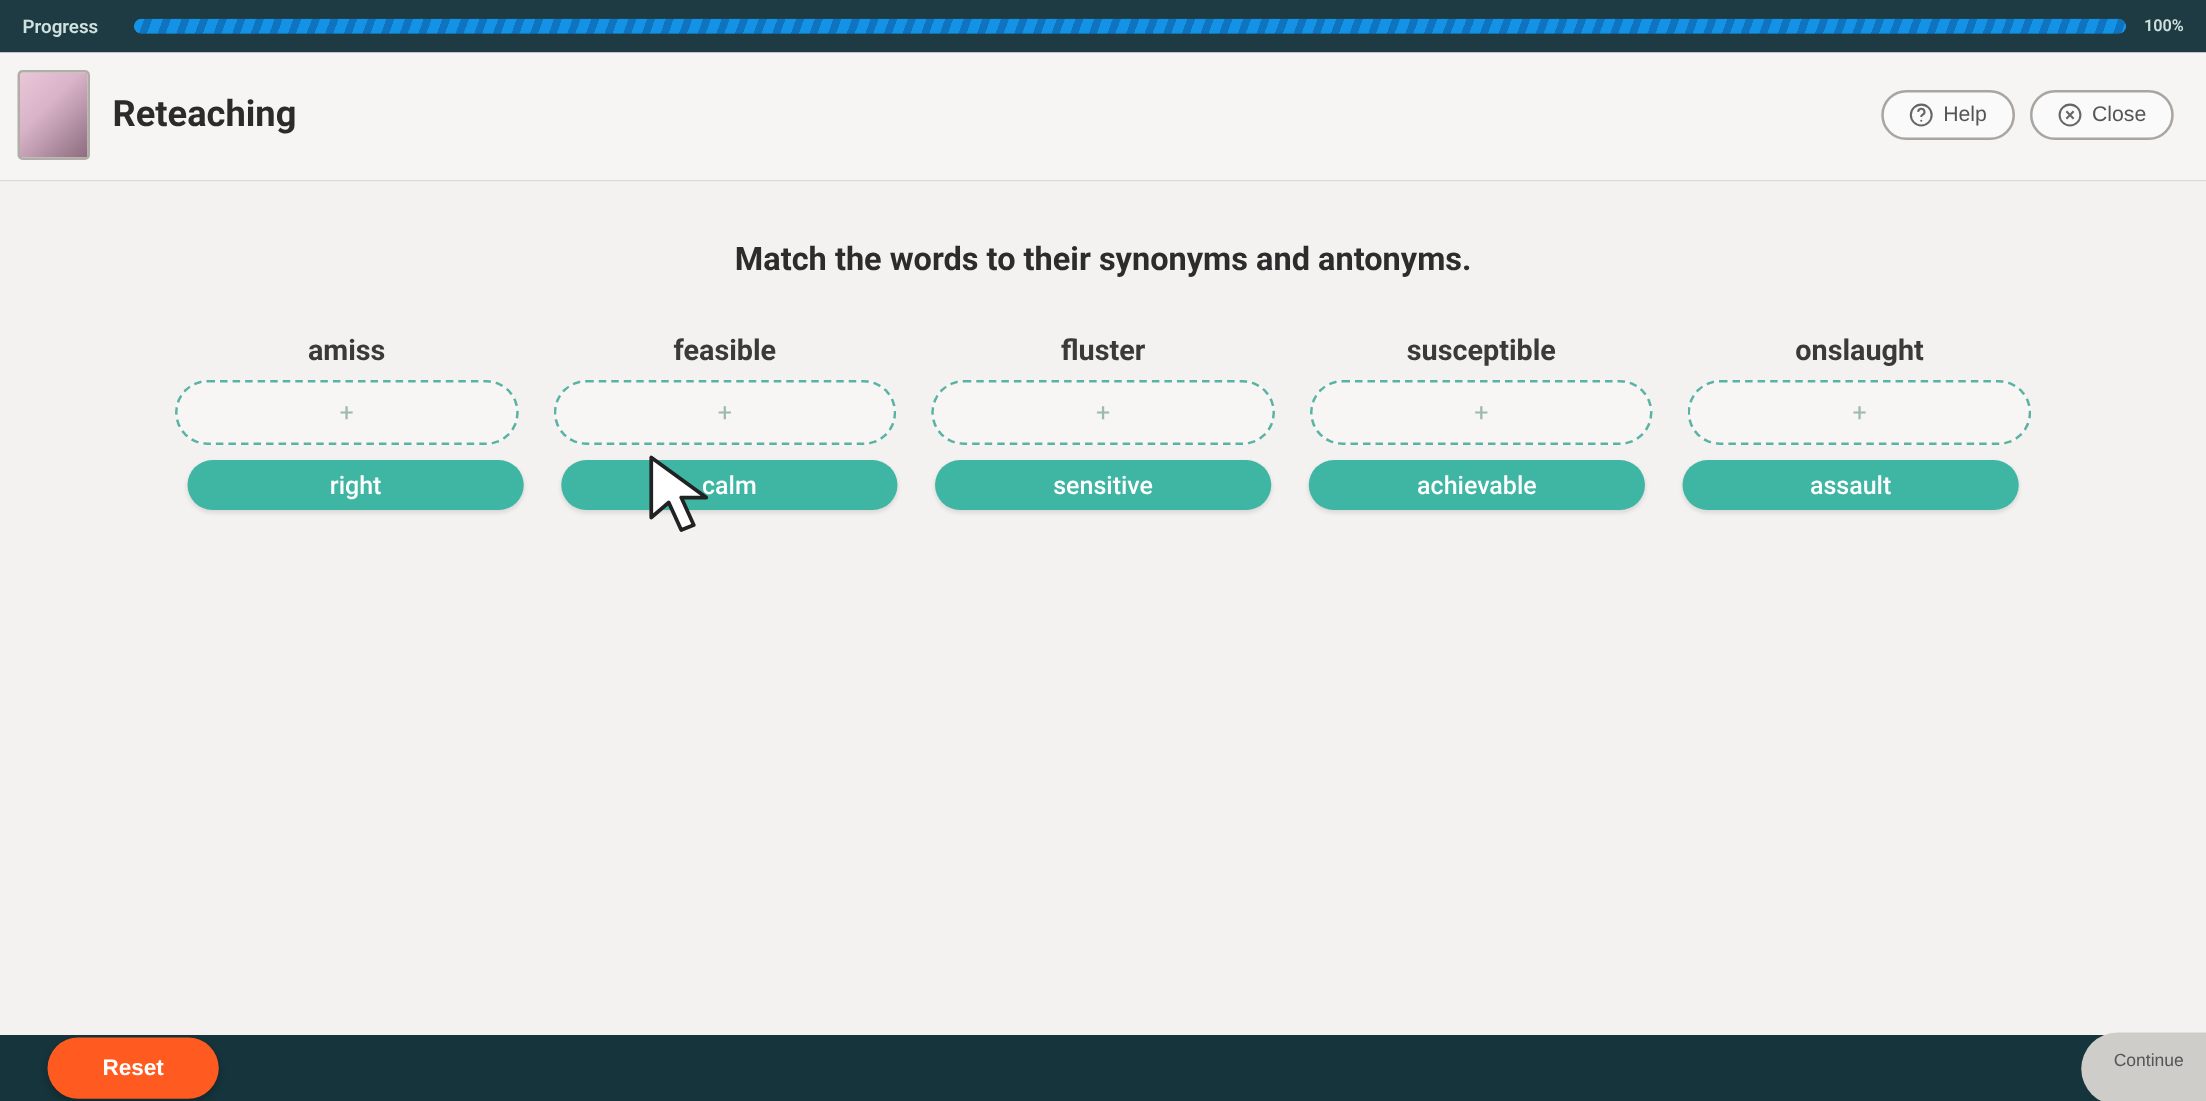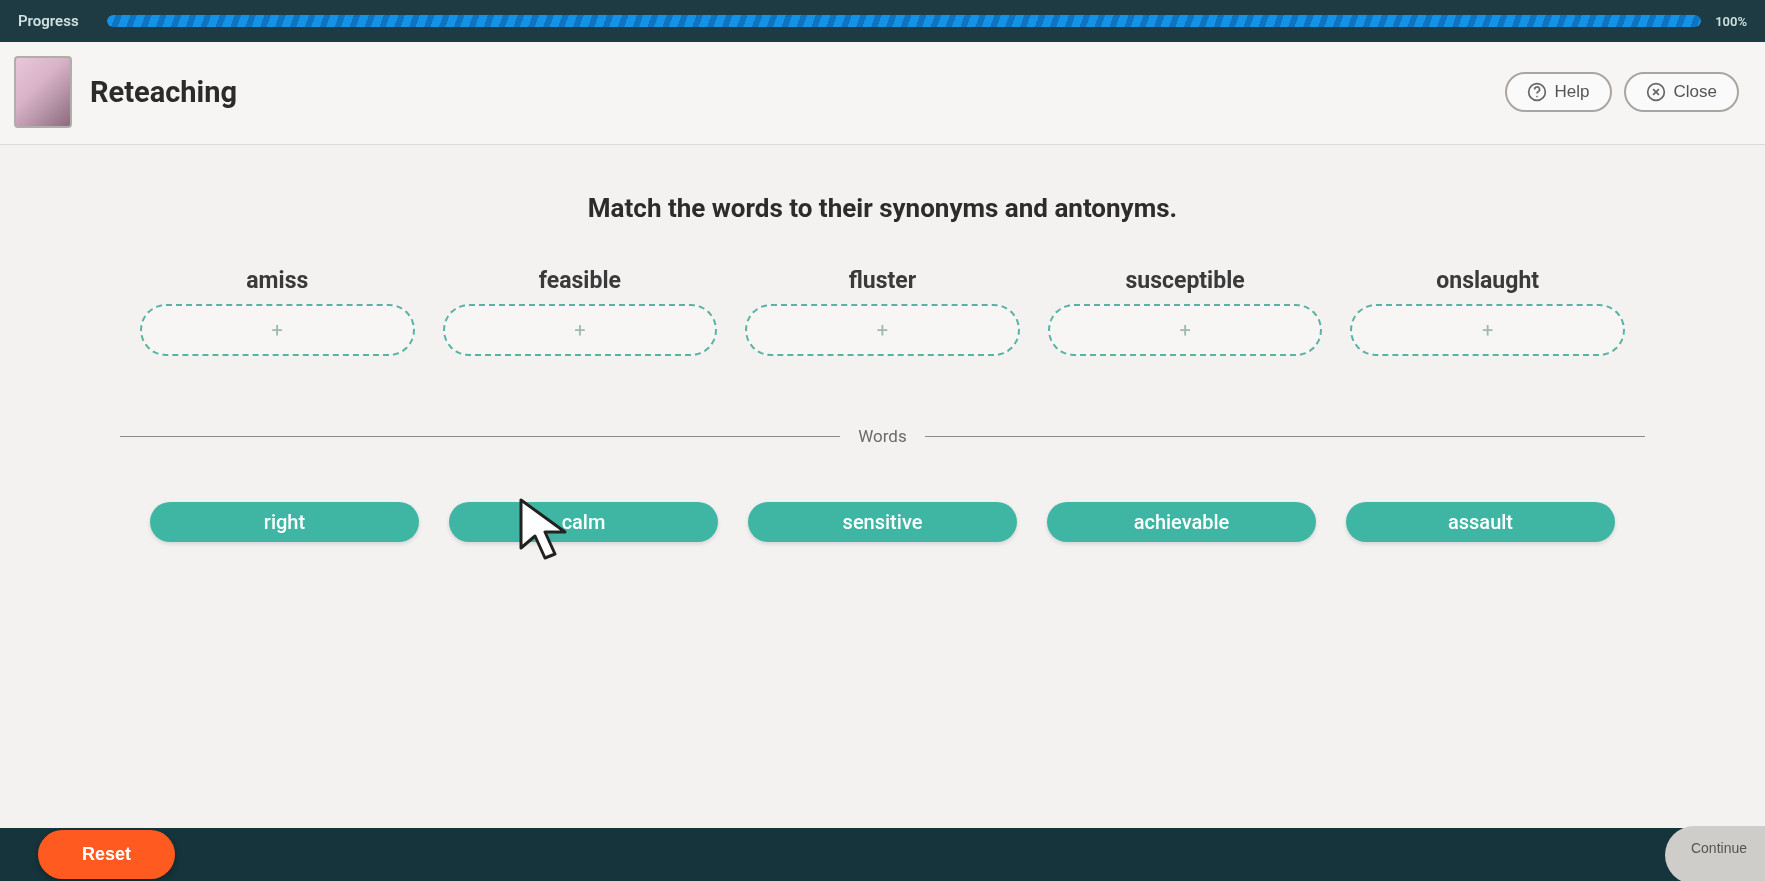--- a/index.html
+++ b/index.html
@@ -267,25 +267,20 @@
           </div>
       </div>
       <div class="target-col">
         <div class="t-label">onslaught</div>
         <div class="drop-slot">
             <span>+</span>
           </div>
       </div>
     </div>
 
-    <div class="divider-wrap">
-      <div class="divider-line"></div>
-      <div class="divider-text">Words</div>
-      <div class="divider-line"></div>
-    </div>
 
     <div class="row-words">
       <div class="word-chip">
           <span>right</span>
         </div>
       <div class="word-chip">
           <span>calm</span>
         </div>
       <div class="word-chip">
           <span>sensitive</span>

